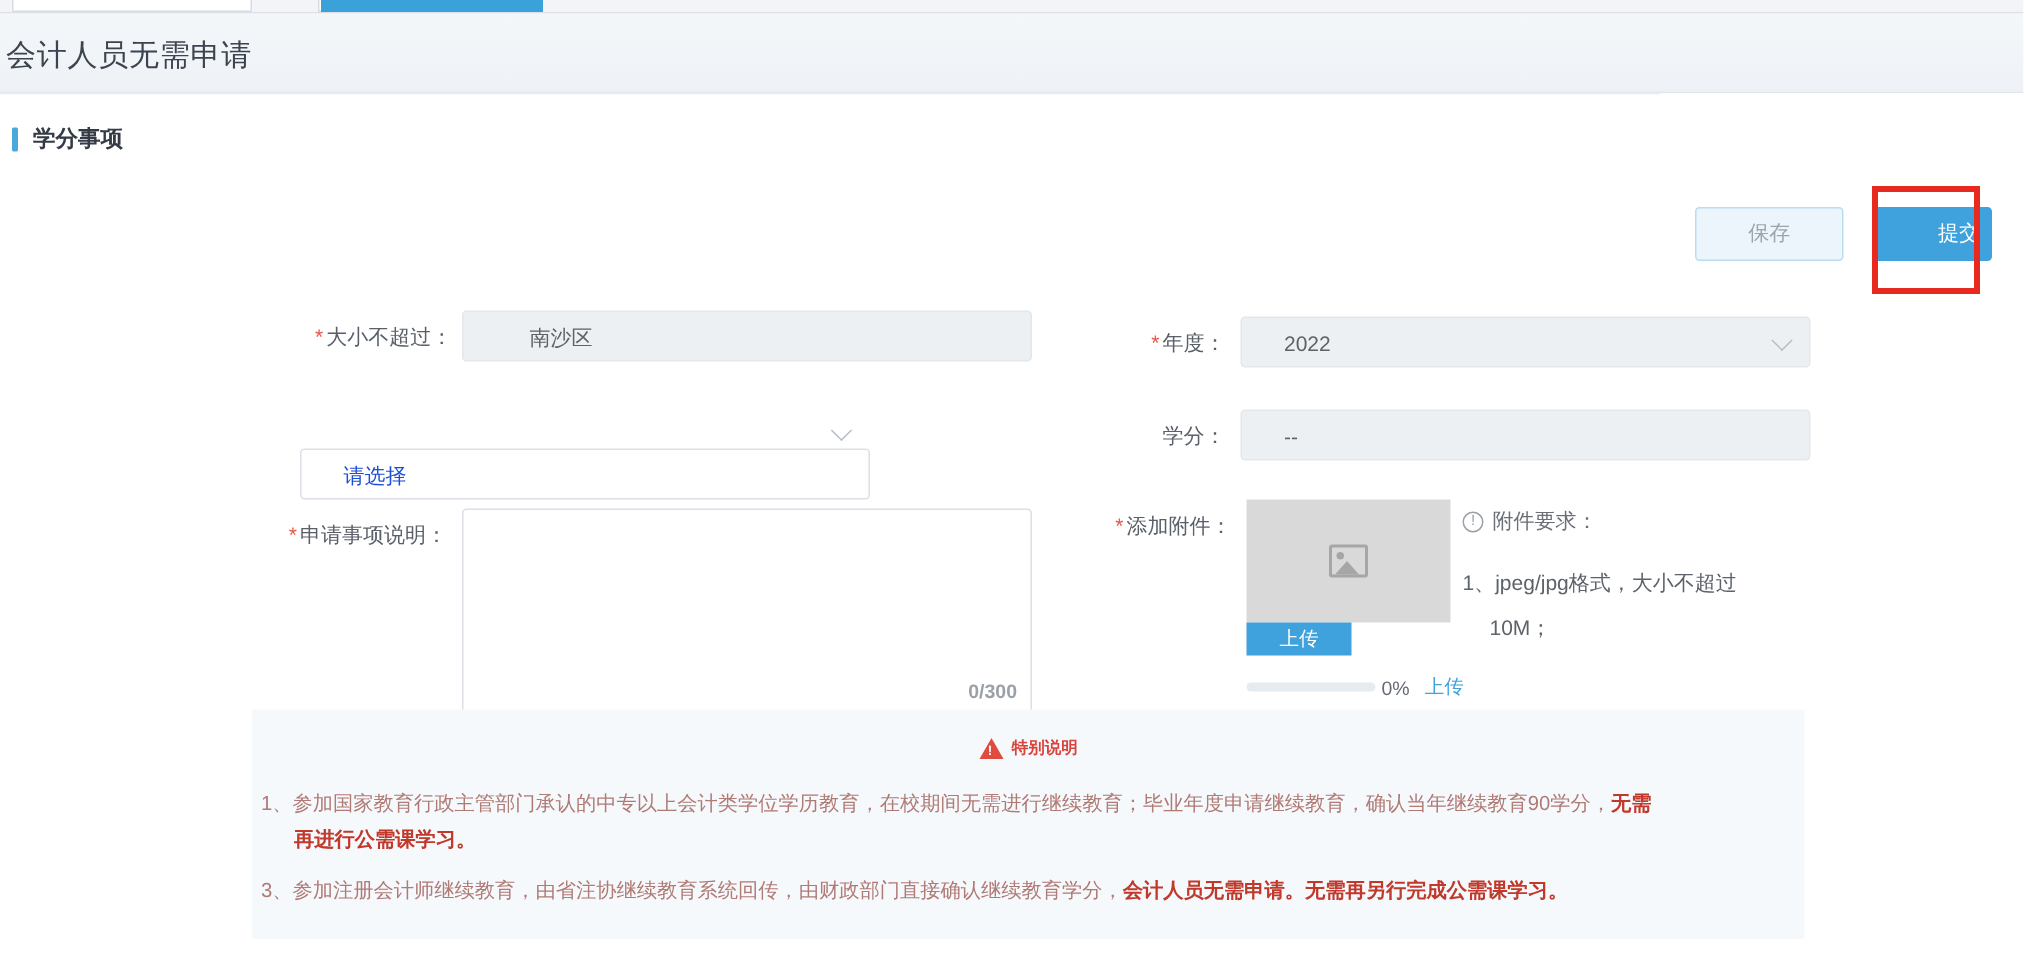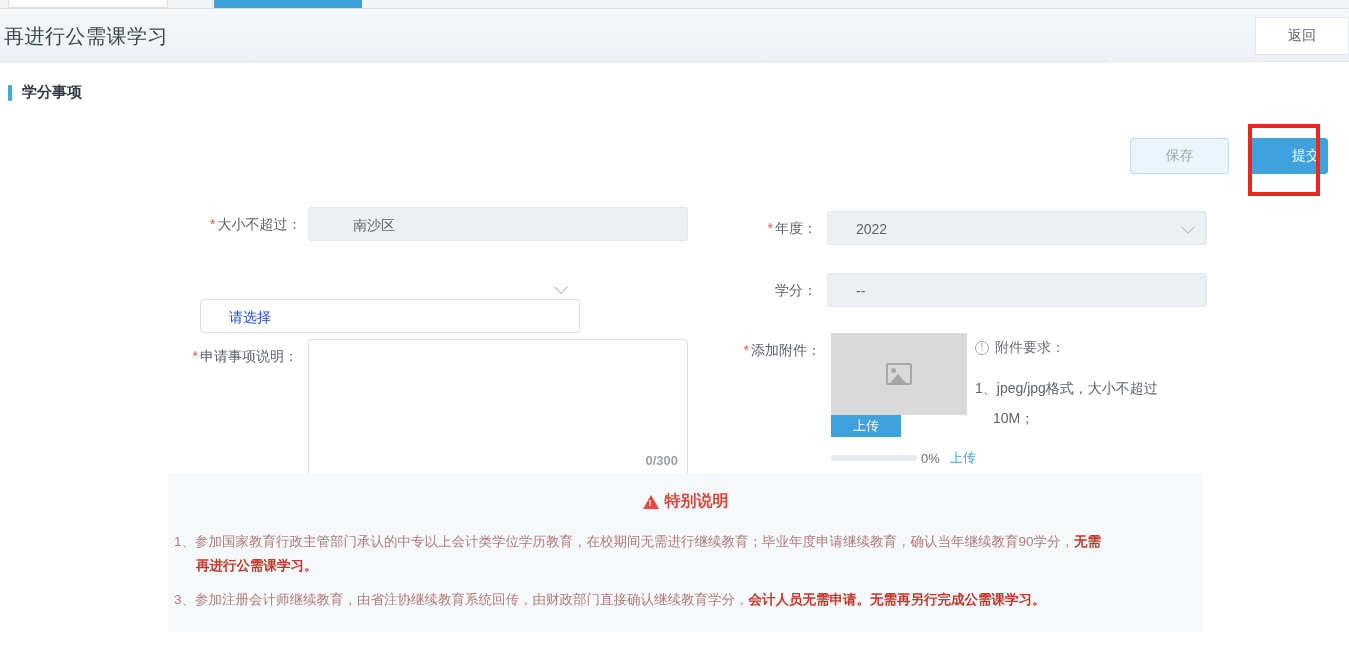--- a/index.html
+++ b/index.html
@@ -190,21 +190,21 @@
   .req-item { font-size: 14px; color: #5d636b; line-height: 30px; }
   .req-item .ind { padding-left: 18px; display: block; }
 
   
   .notice {
     position: absolute; top: 410px; left: 168px;
     width: 1035px; background: #f6f9fc; padding: 18px 0 10px 0;
   }
   .notice-title {
     display: flex; align-items: center; justify-content: center; gap: 6px;
-    font-size: 16px; color: #d9453c; font-weight: bold; margin-bottom: 18px;
+    font-size: 11px; color: #d9453c; font-weight: bold; margin-bottom: 18px;
   }
   .warn-tri {
     width: 0; height: 0;
     border-left: 8px solid transparent; border-right: 8px solid transparent;
     border-bottom: 14px solid #e04b3f; position: relative;
   }
   .warn-tri::after {
     content: "!"; position: absolute; left: -2px; top: 3px;
     font-size: 9px; color: #fff; font-weight: bold;
   }
@@ -220,22 +220,21 @@
 
 <div id="app">
 
   <div class="tabstrip">
     <div class="tab t1"></div>
     <div class="tab t3"></div>
     <div class="tab active"></div>
   </div>
 
   <div class="page-header">
-    <div class="page-title">再进行公需课学习</div>
-    <div class="back-btn">返回</div>
+    <div class="page-title">会计人员无需申请</div>
   </div>
 
   <div class="card">
 
     <div class="section-head">
       <div class="section-bar"></div>
       <div class="section-title">学分事项</div>
     </div>
 
     <div class="btn-save">保存</div>

